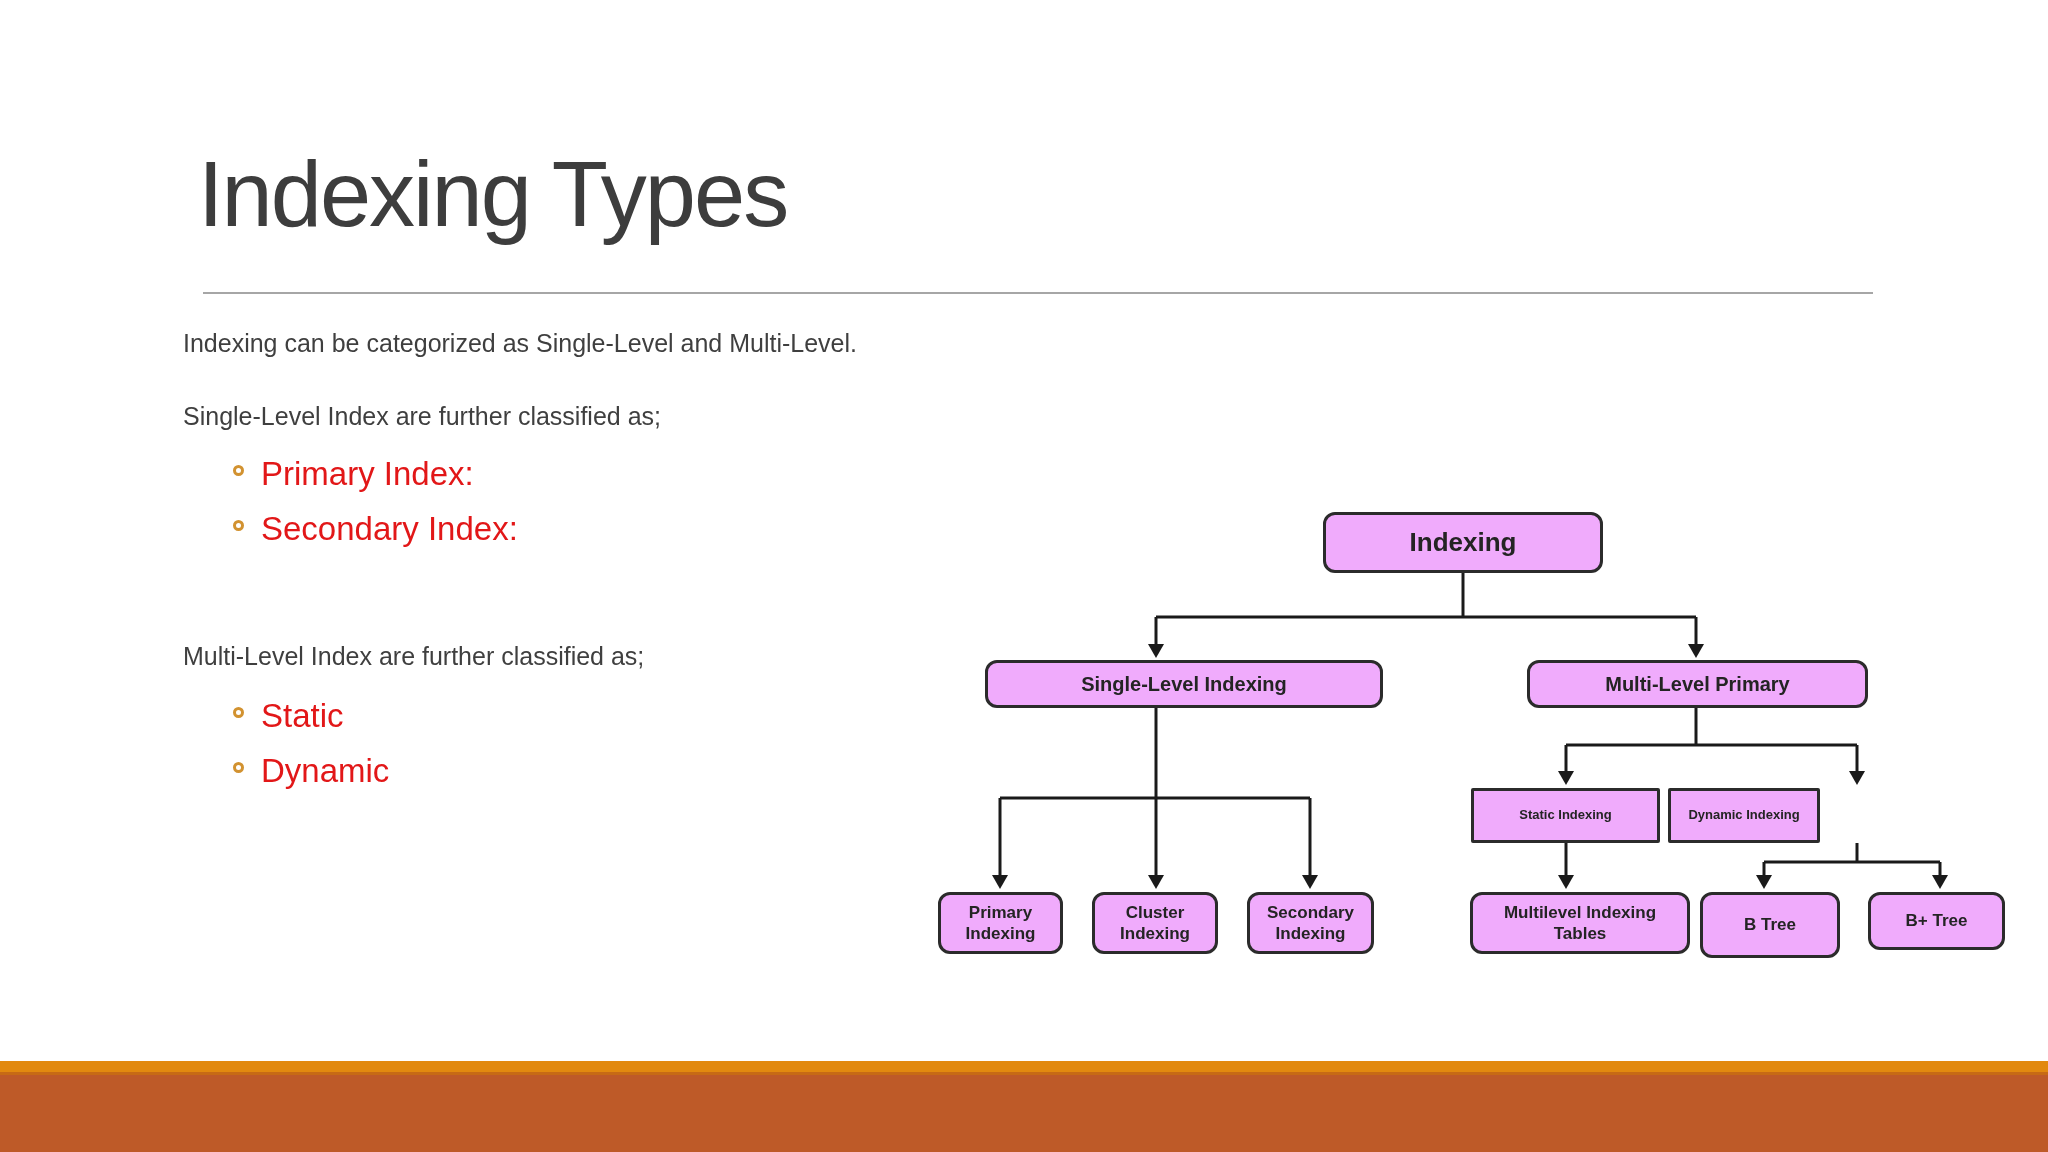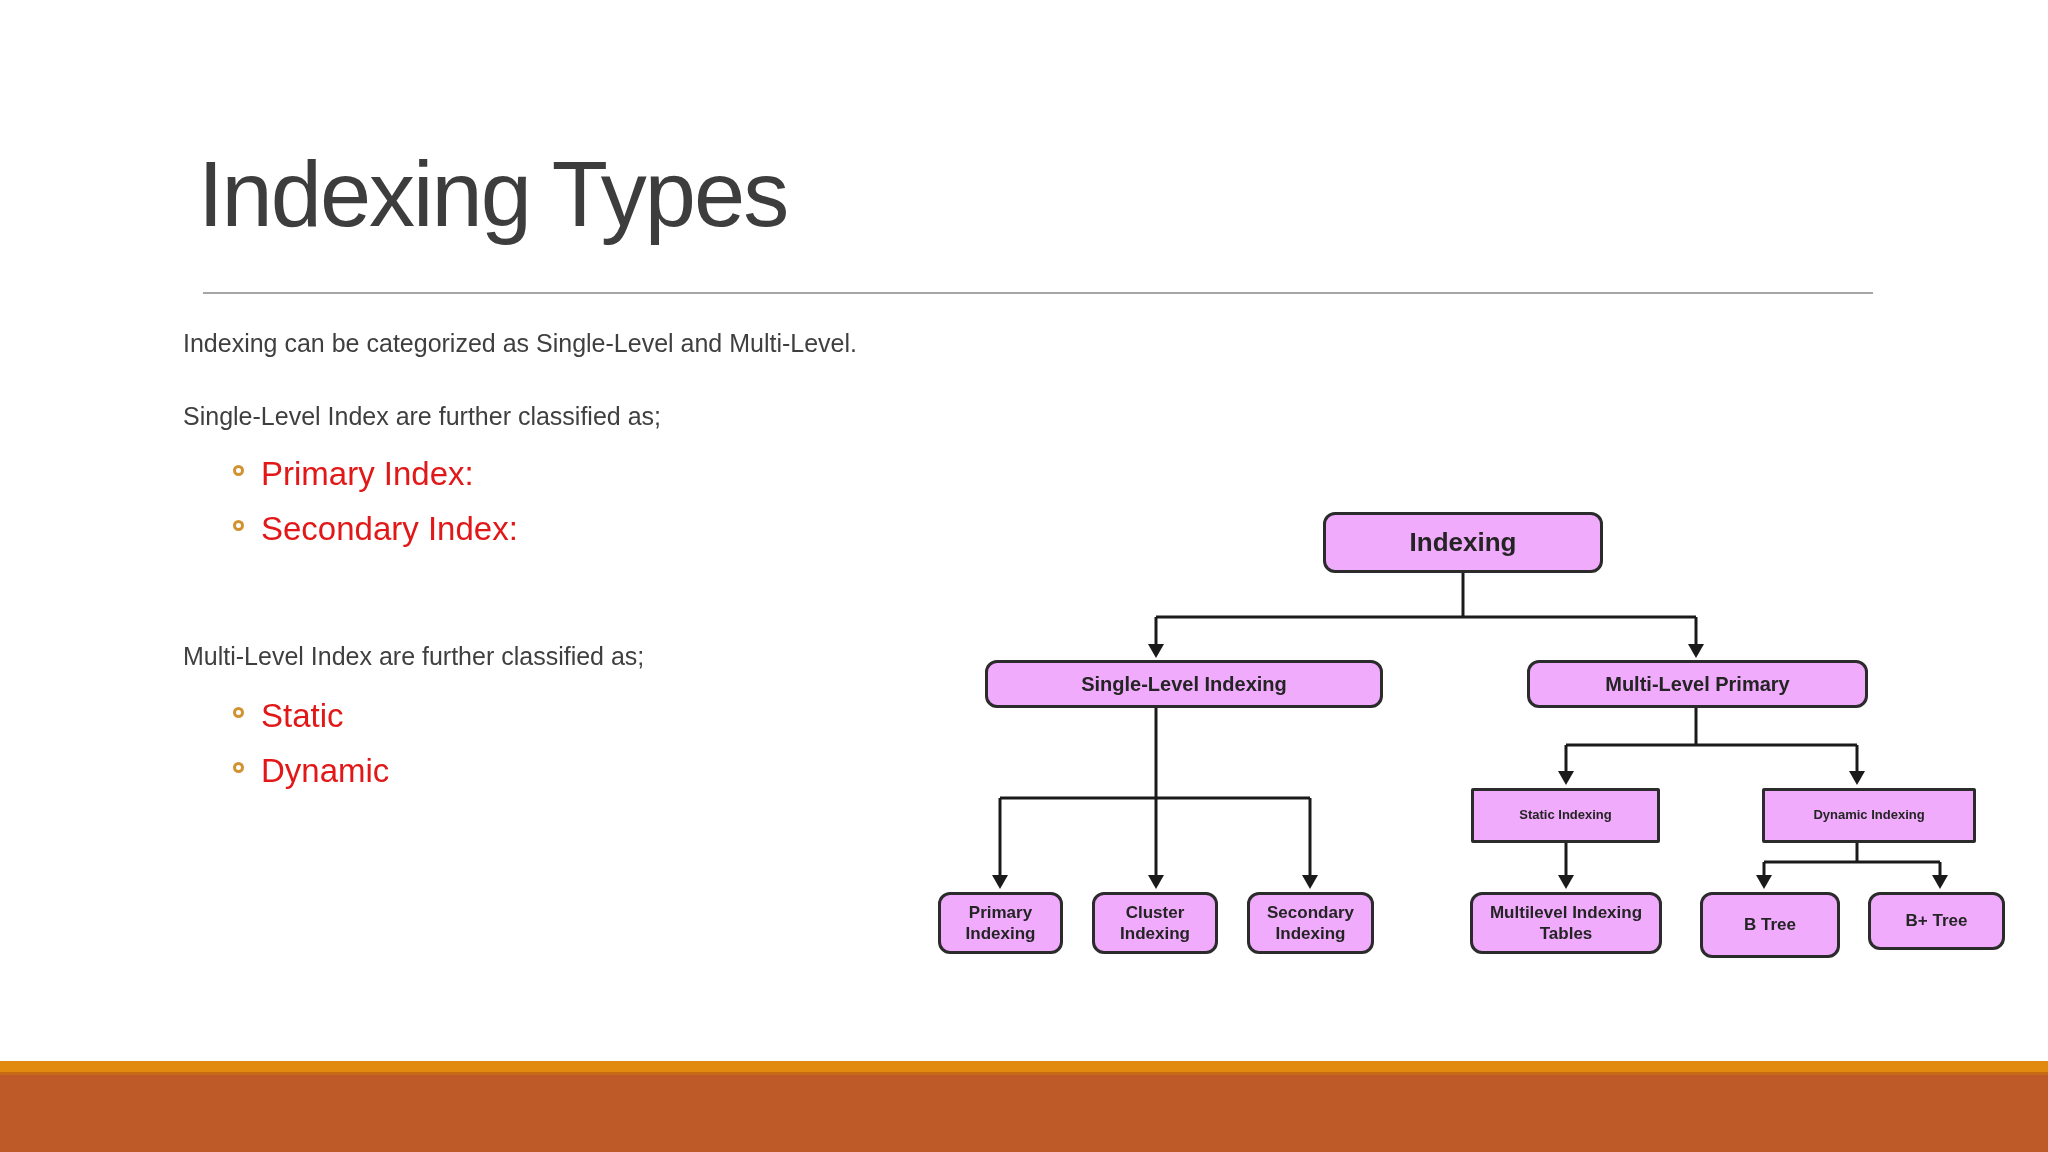--- a/index.html
+++ b/index.html
@@ -146,23 +146,23 @@
 Indexing</div>
 
   <div class="node leaf" style="left:1092px;top:892px;width:126px;height:62px">Cluster
 Indexing</div>
 
   <div class="node leaf" style="left:1247px;top:892px;width:127px;height:62px">Secondary
 Indexing</div>
 
   <div class="node lvl3 square" style="left:1471px;top:788px;width:189px;height:55px">Static Indexing</div>
 
-  <div class="node lvl3 square" style="left:1762px;top:788px;width:214px;height:55px">Dynamic Indexing</div>
+  <div class="node lvl3 square" style="left:1668px;top:788px;width:152px;height:55px">Dynamic Indexing</div>
 
-  <div class="node leaf" style="left:1470px;top:892px;width:192px;height:62px">Multilevel Indexing
+  <div class="node leaf" style="left:1470px;top:892px;width:220px;height:62px">Multilevel Indexing
 Tables</div>
 
   <div class="node leaf" style="left:1700px;top:892px;width:140px;height:66px">B Tree</div>
 
   <div class="node leaf" style="left:1868px;top:892px;width:137px;height:58px">B+ Tree</div>
 
   <div class="bar-stripe"></div>
   <div class="bar-edge"></div>
   <div class="bar-main"></div>
 

